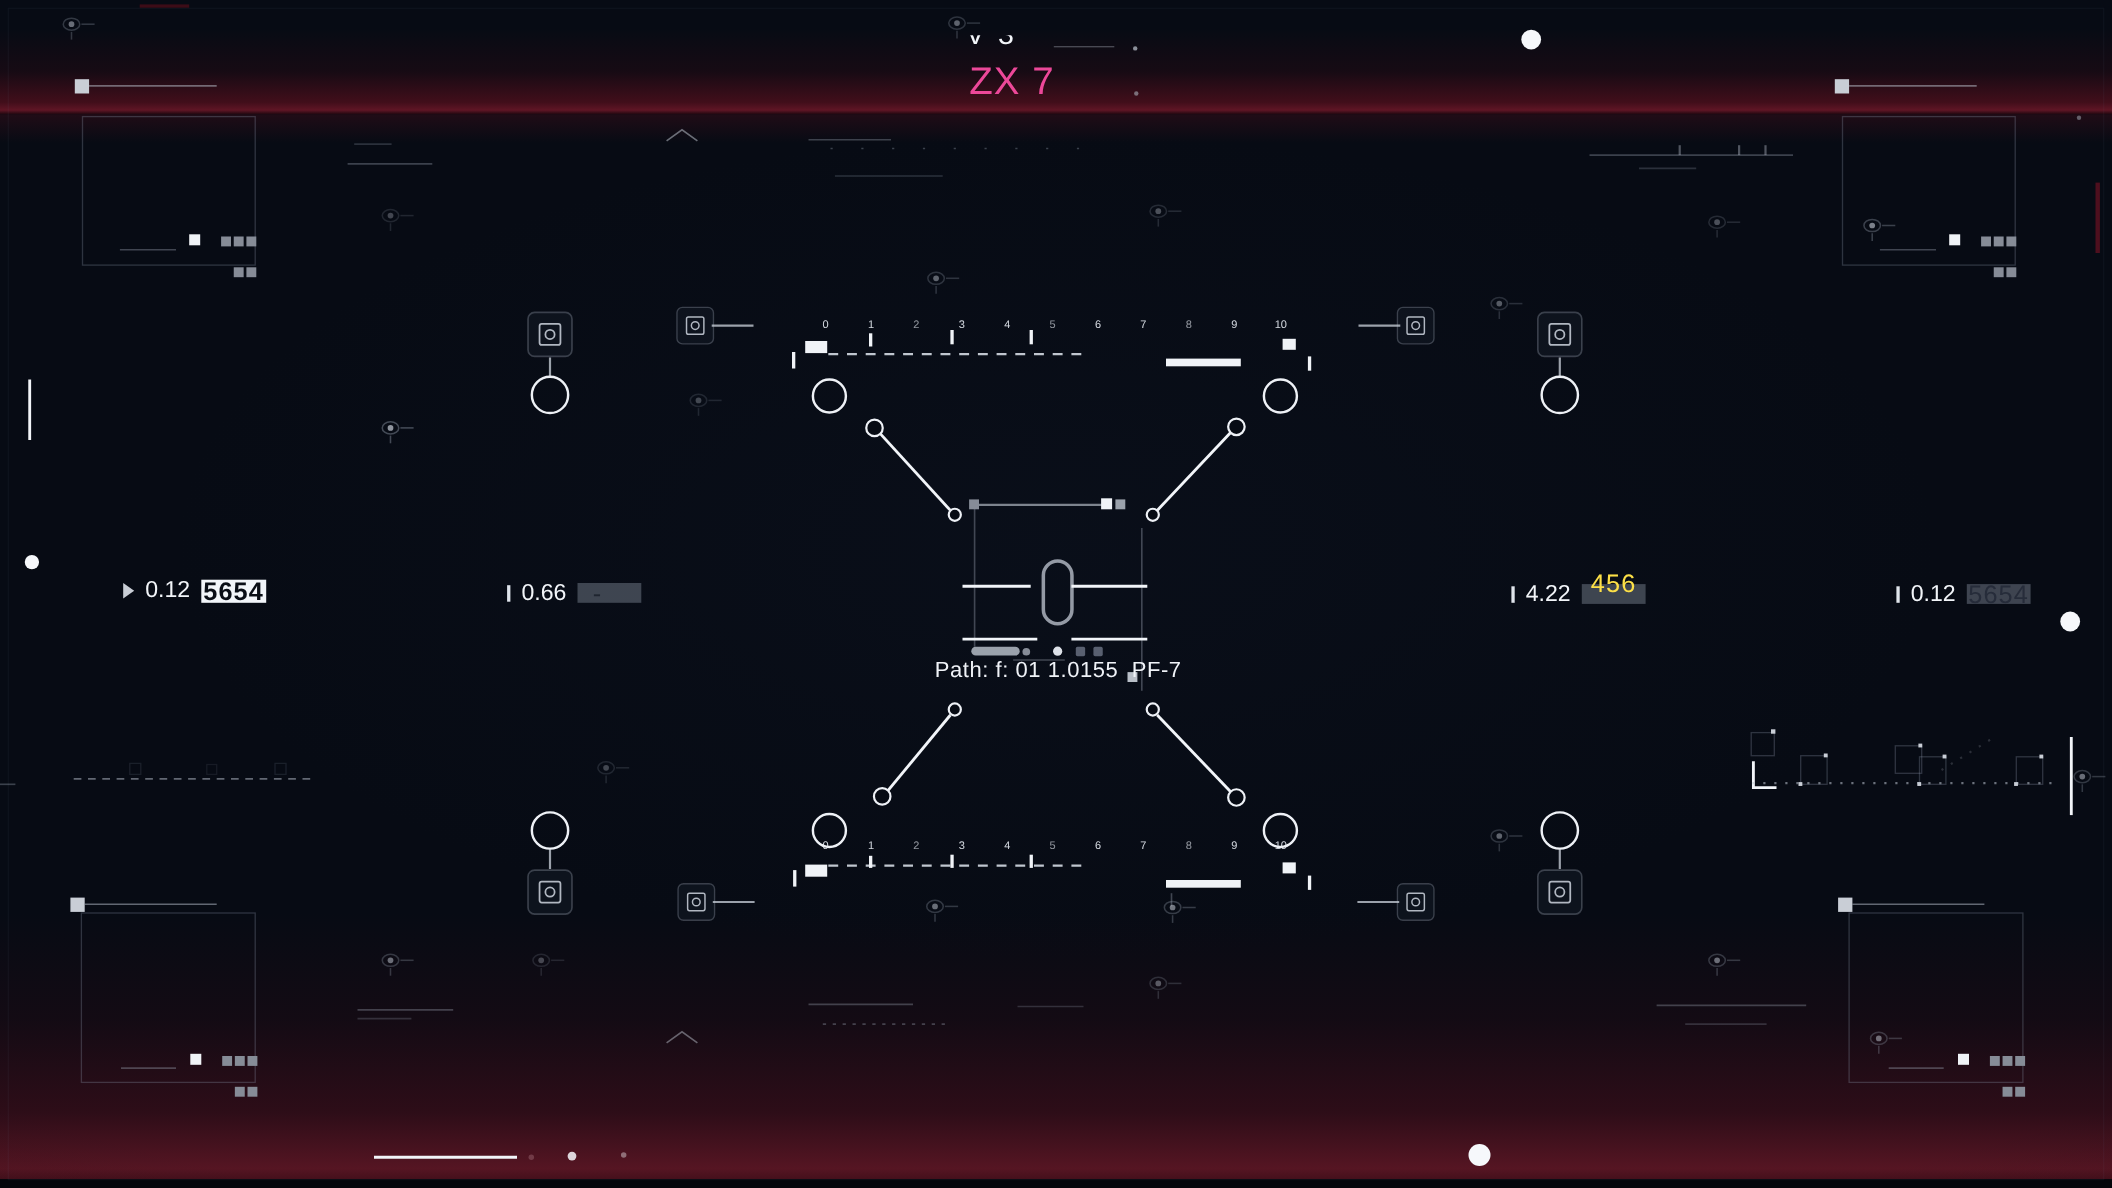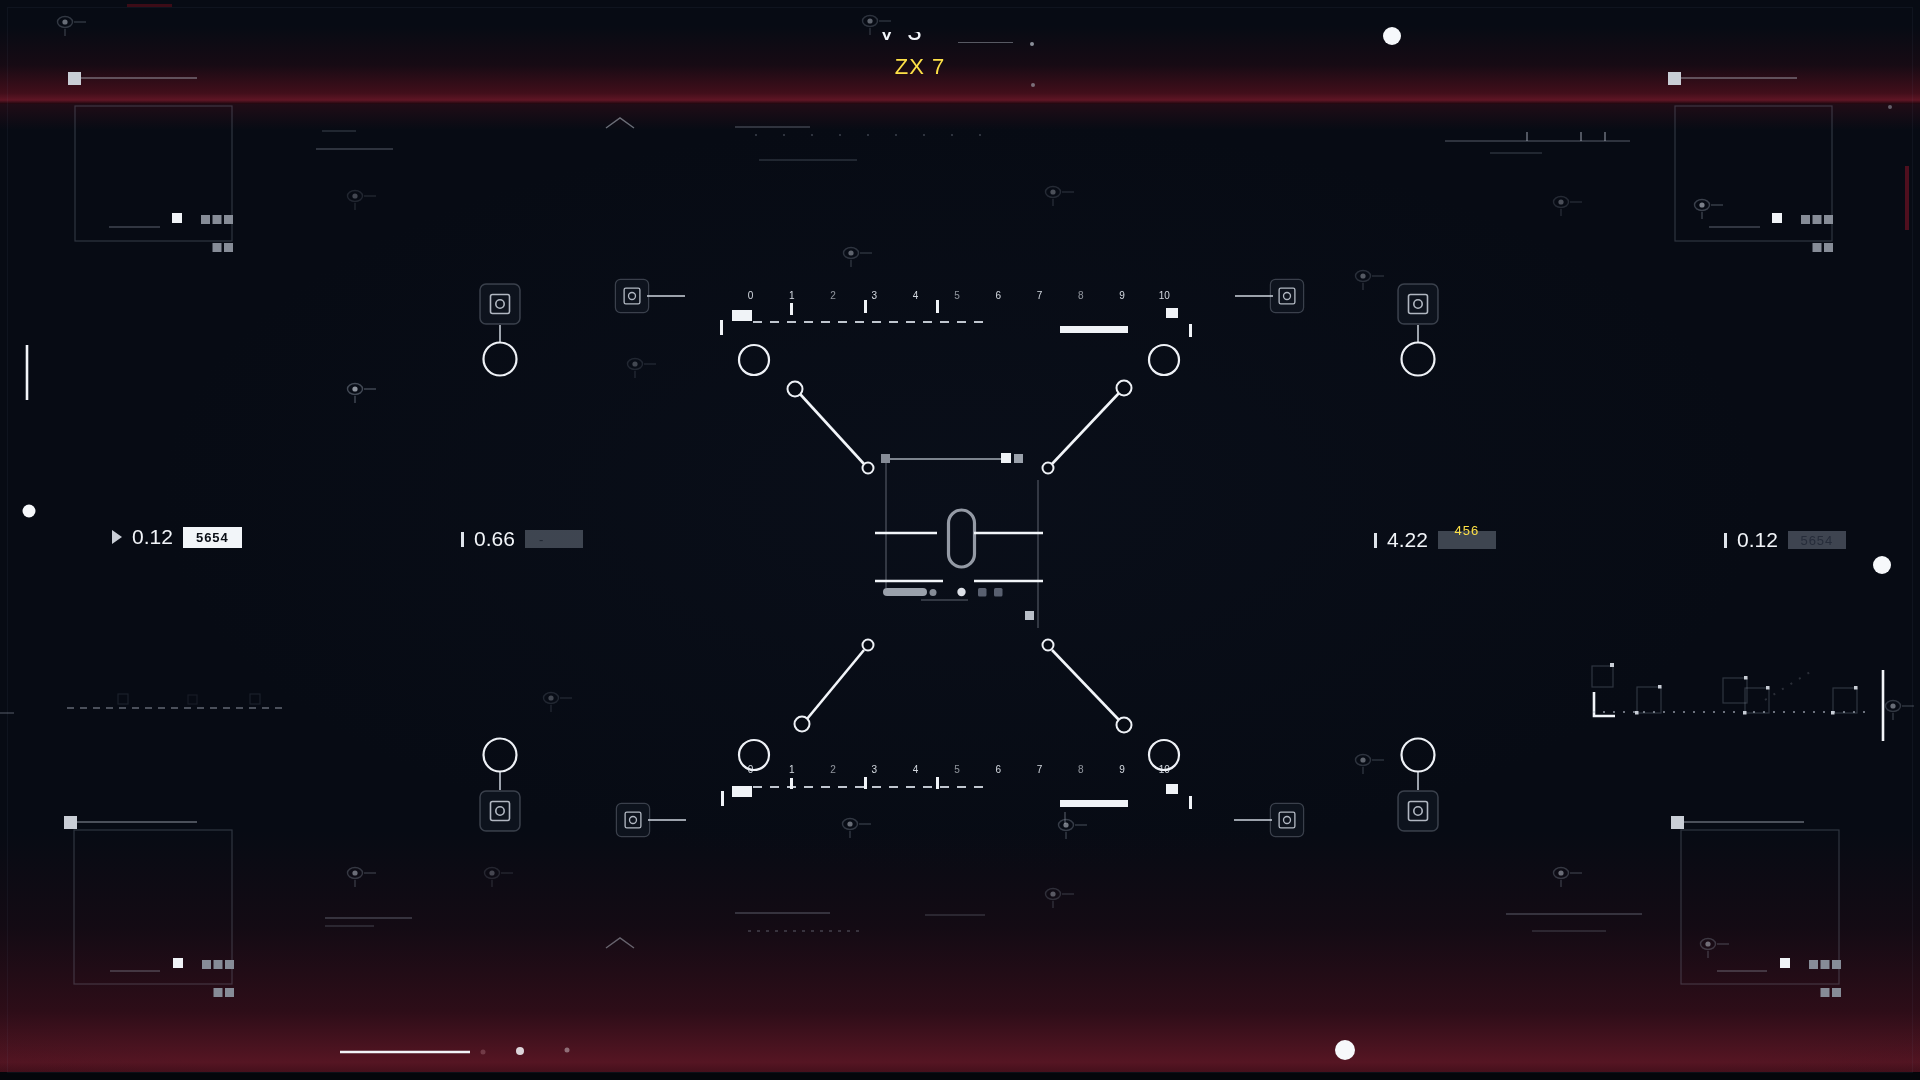--- a/index.html
+++ b/index.html
@@ -38,32 +38,32 @@
   .streak{stroke:rgba(170,180,195,0.32);stroke-width:1.5;fill:none}
   .capsule{stroke:#949aa5;stroke-width:3.2;fill:none}
   .topline{stroke:rgba(175,182,193,0.7);stroke-width:2;fill:none}
   .nodeOuter{stroke:rgba(150,158,172,0.35);fill:rgba(22,28,40,0.45);stroke-width:1.5}
   .nodeInner{stroke:rgba(195,202,212,0.9);fill:none;stroke-width:1.6}
   .tgtE{stroke:rgba(150,160,175,0.6);fill:none;stroke-width:1.4}
   .tgtD{fill:#c9cfd9}
 
   
   .title{position:absolute;left:820px;top:54px;width:200px;text-align:center;
-    font-size:22px;color:#fde047;letter-spacing:1px;}
+    font-size:35px;color:#ec4899;letter-spacing:1px;}
   .glitch-frag{position:absolute;left:878px;top:32px;width:120px;height:15px;overflow:hidden;}
   .glitch-frag span{display:block;margin-top:-16px;font-size:26px;color:#f3f6fa;letter-spacing:12px;}
   .title-sideline{position:absolute;left:958px;top:42px;width:55px;height:1px;background:rgba(200,207,217,0.4);}
   .path-label{position:absolute;left:760px;top:598px;width:404px;text-align:center;
     font-size:20px;color:#f0f3f8;white-space:pre;letter-spacing:0.5px;}
 
   .readout{position:absolute;display:flex;align-items:center;gap:10px;color:#f2f5f9;font-size:21px;}
   .marker-tri{width:0;height:0;border-left:10px solid #c9ced6;border-top:7px solid transparent;border-bottom:7px solid transparent;}
   .marker-bar{width:3px;height:15px;background:#dfe4eb;}
   .vbox{width:58px;height:18px;display:flex;align-items:center;justify-content:center;
-    background:rgba(108,116,130,0.55);color:#262c3a;font-size:13px;letter-spacing:1px;}
+    background:rgba(108,116,130,0.55);color:#262c3a;font-size:23px;letter-spacing:1px;}
   .vbox.white{width:59px;height:21px;background:#f2f5f9;color:#0a0e16;font-weight:bold;}
   .vbox.dashleft{justify-content:flex-start;padding-left:14px;box-sizing:border-box;color:#1f2530;}
   .vbox.glitchup{overflow:visible;}
   .vbox.glitchup span{transform:translateY(-10px);color:#fde047;}
 
   .ruler{position:absolute;left:746px;width:424px;display:flex;justify-content:space-between;
     font-size:10px;color:#e8edf4;}
   .ruler span{min-width:9px;text-align:center;opacity:.9;}
   .ruler span:nth-child(3n){opacity:.6;}
   .ruler.top{top:290px;} .ruler.bottom{top:764px;}
@@ -321,20 +321,21 @@
       <line x1="27" y1="345" x2="27" y2="400" class="lww"></line>
     </g>
   </svg>
 
   <div class="glitch-frag">
     <span>V3</span>
   </div>
   <div class="title-sideline"></div>
   <div class="title">ZX 7</div>
 
+  <div class="path-label">Path: f: 01 1.0155  PF-7</div>
 
   <div class="readout" style="left:112px;top:525px;">
     <div class="marker-tri"></div>
     <div>0.12</div>
     <div class="vbox white">5654</div>
   </div>
 
   <div class="readout" style="left:461px;top:527px;">
     <div class="marker-bar"></div>
     <div>0.66</div>

